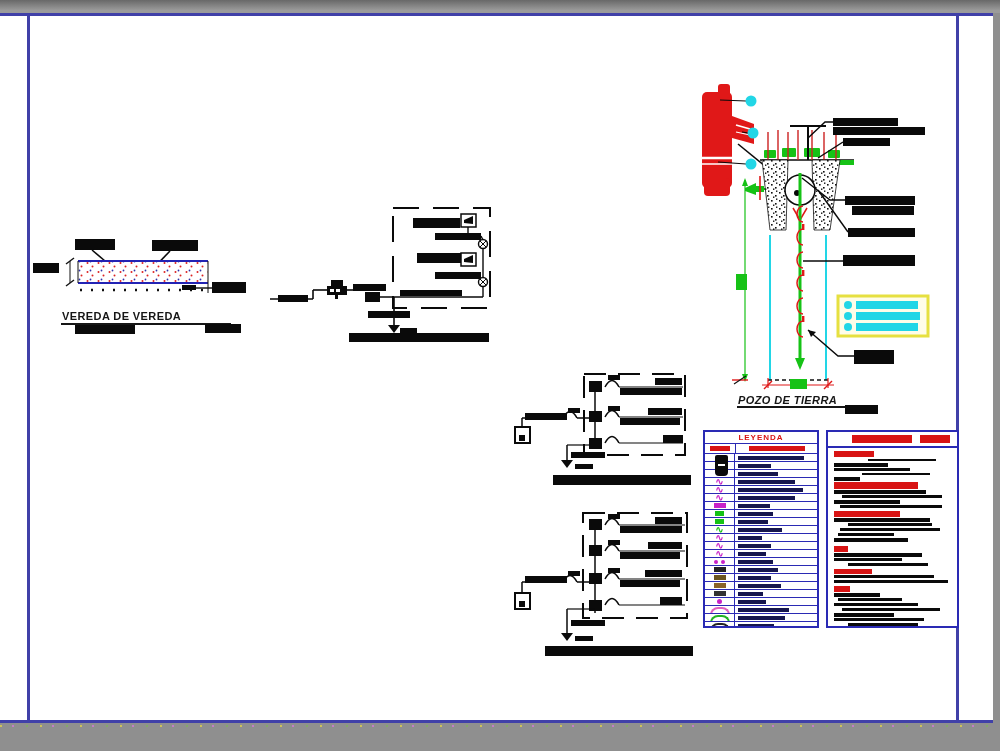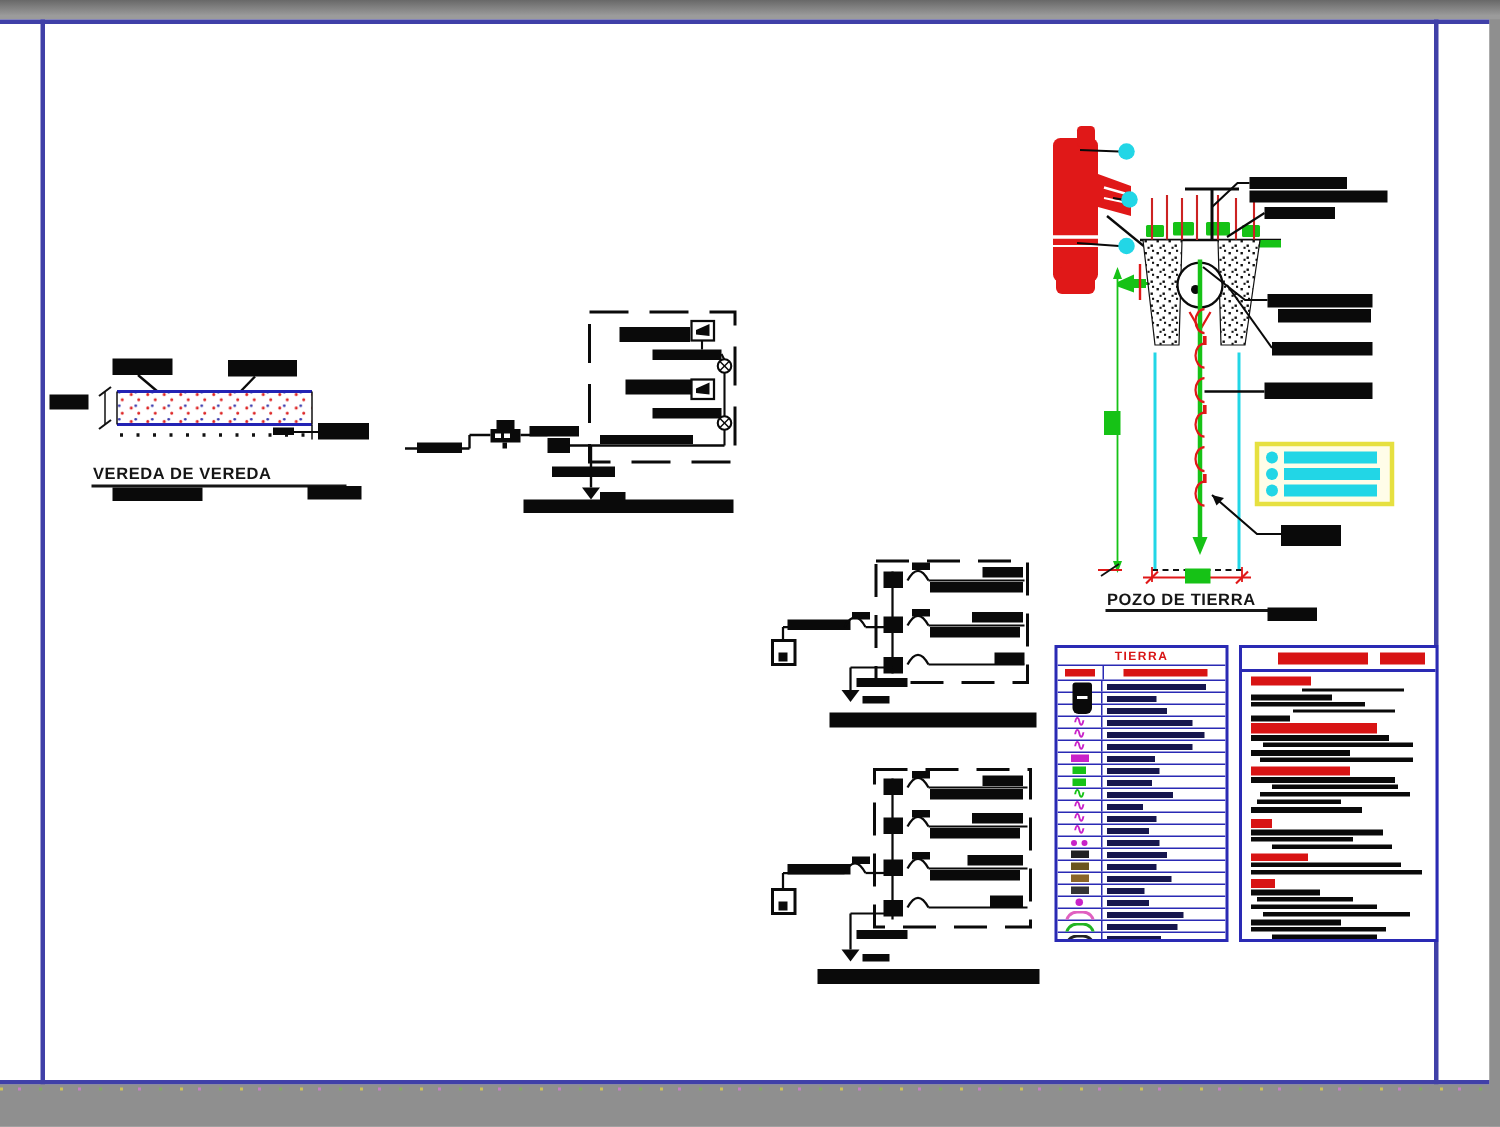--- a/index.html
+++ b/index.html
@@ -353,26 +353,26 @@
     <g>
       <rect x="148" y="218" width="90" height="40" fill="#fffde8" stroke="#e6e040" stroke-width="3"></rect>
       <circle cx="158" cy="227" r="4" fill="#22d6e6"></circle>
       <circle cx="158" cy="238" r="4" fill="#22d6e6"></circle>
       <circle cx="158" cy="249" r="4" fill="#22d6e6"></circle>
       <rect x="166" y="223" width="62" height="8" fill="#22d6e6"></rect>
       <rect x="166" y="234" width="64" height="8" fill="#22d6e6"></rect>
       <rect x="166" y="245" width="62" height="8" fill="#22d6e6"></rect>
     </g>
   </svg>
-  <div class="abs draw-title" style="left:738px;top:394px;">POZO DE TIERRA</div>
+  <div class="abs draw-title" style="left:738px;top:394px;font-style:italic;">POZO DE TIERRA</div>
   <div class="abs underline" style="left:737px;top:406px;width:135px;"></div>
   <div class="abs blk" style="left:845px;top:405px;width:33px;height:9px;"></div>
 
   <div id="legend" class="abs">
-    <div id="lg-title">TIERRA</div>
+    <div id="lg-title">LEYENDA</div>
     <div id="lg-head">
       <div class="hs">
           <span class="redbar" style="width:20px"></span>
         </div>
       <div class="hd">
           <span class="redbar" style="width:56px"></span>
         </div>
     </div>
     <div id="lg-rows">
         <div class="lg-row">

